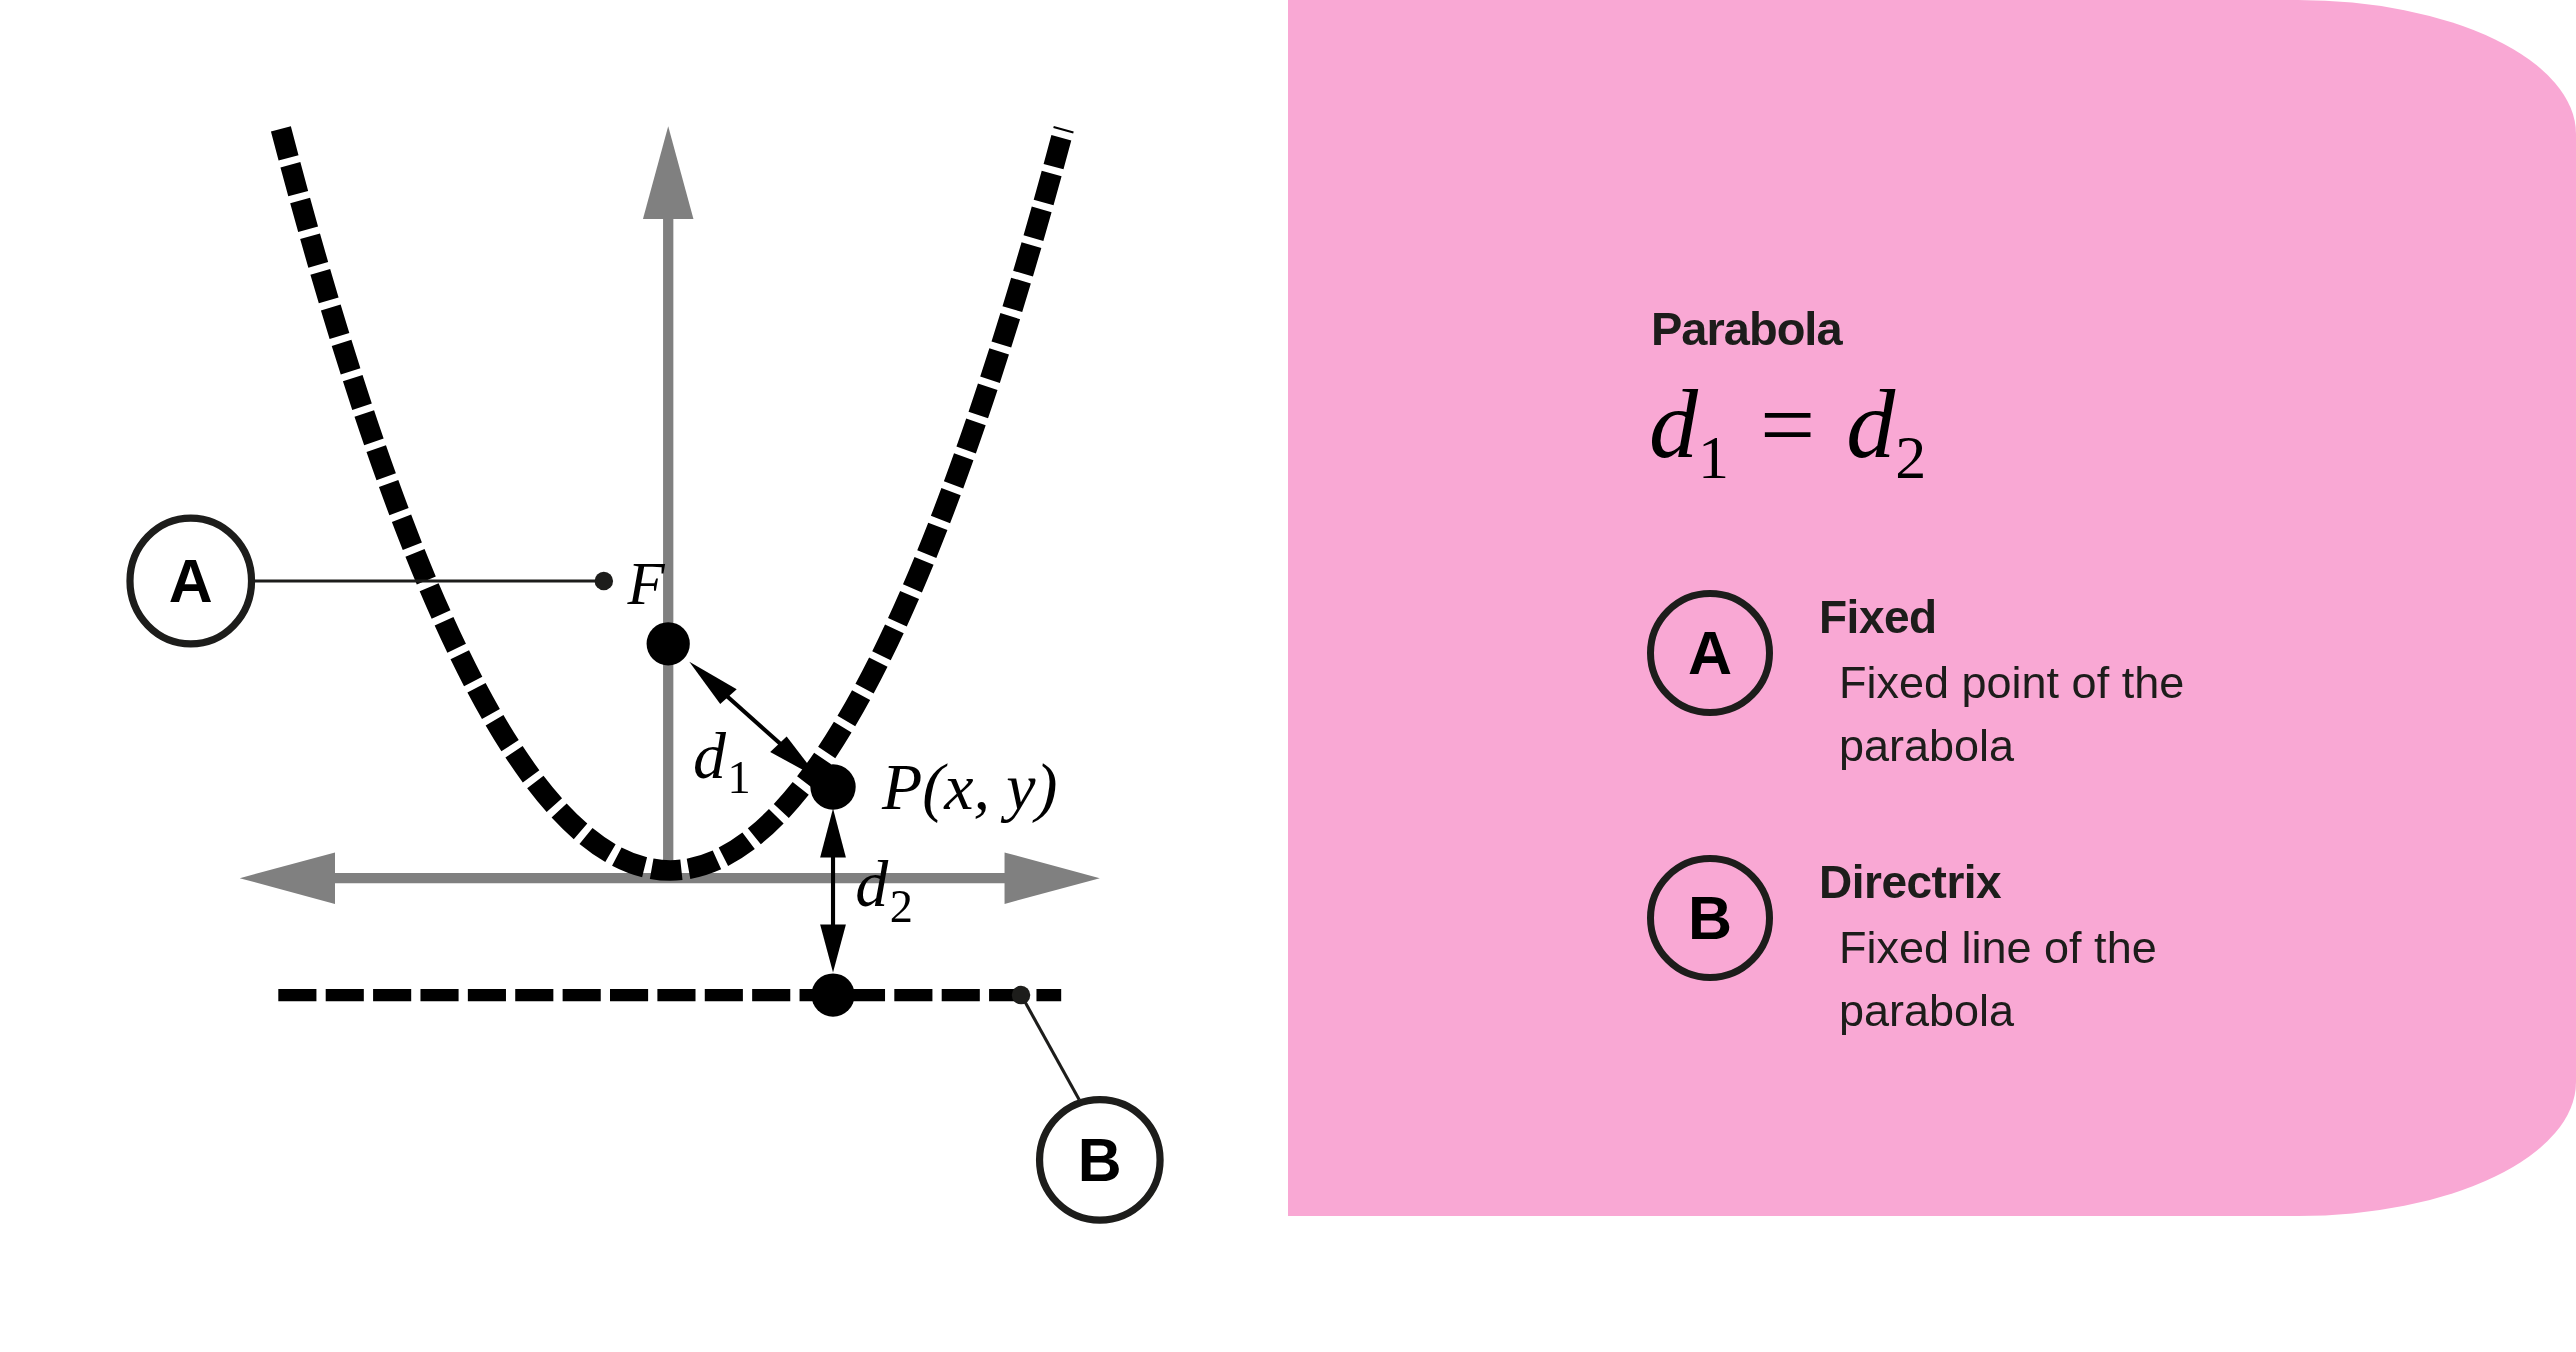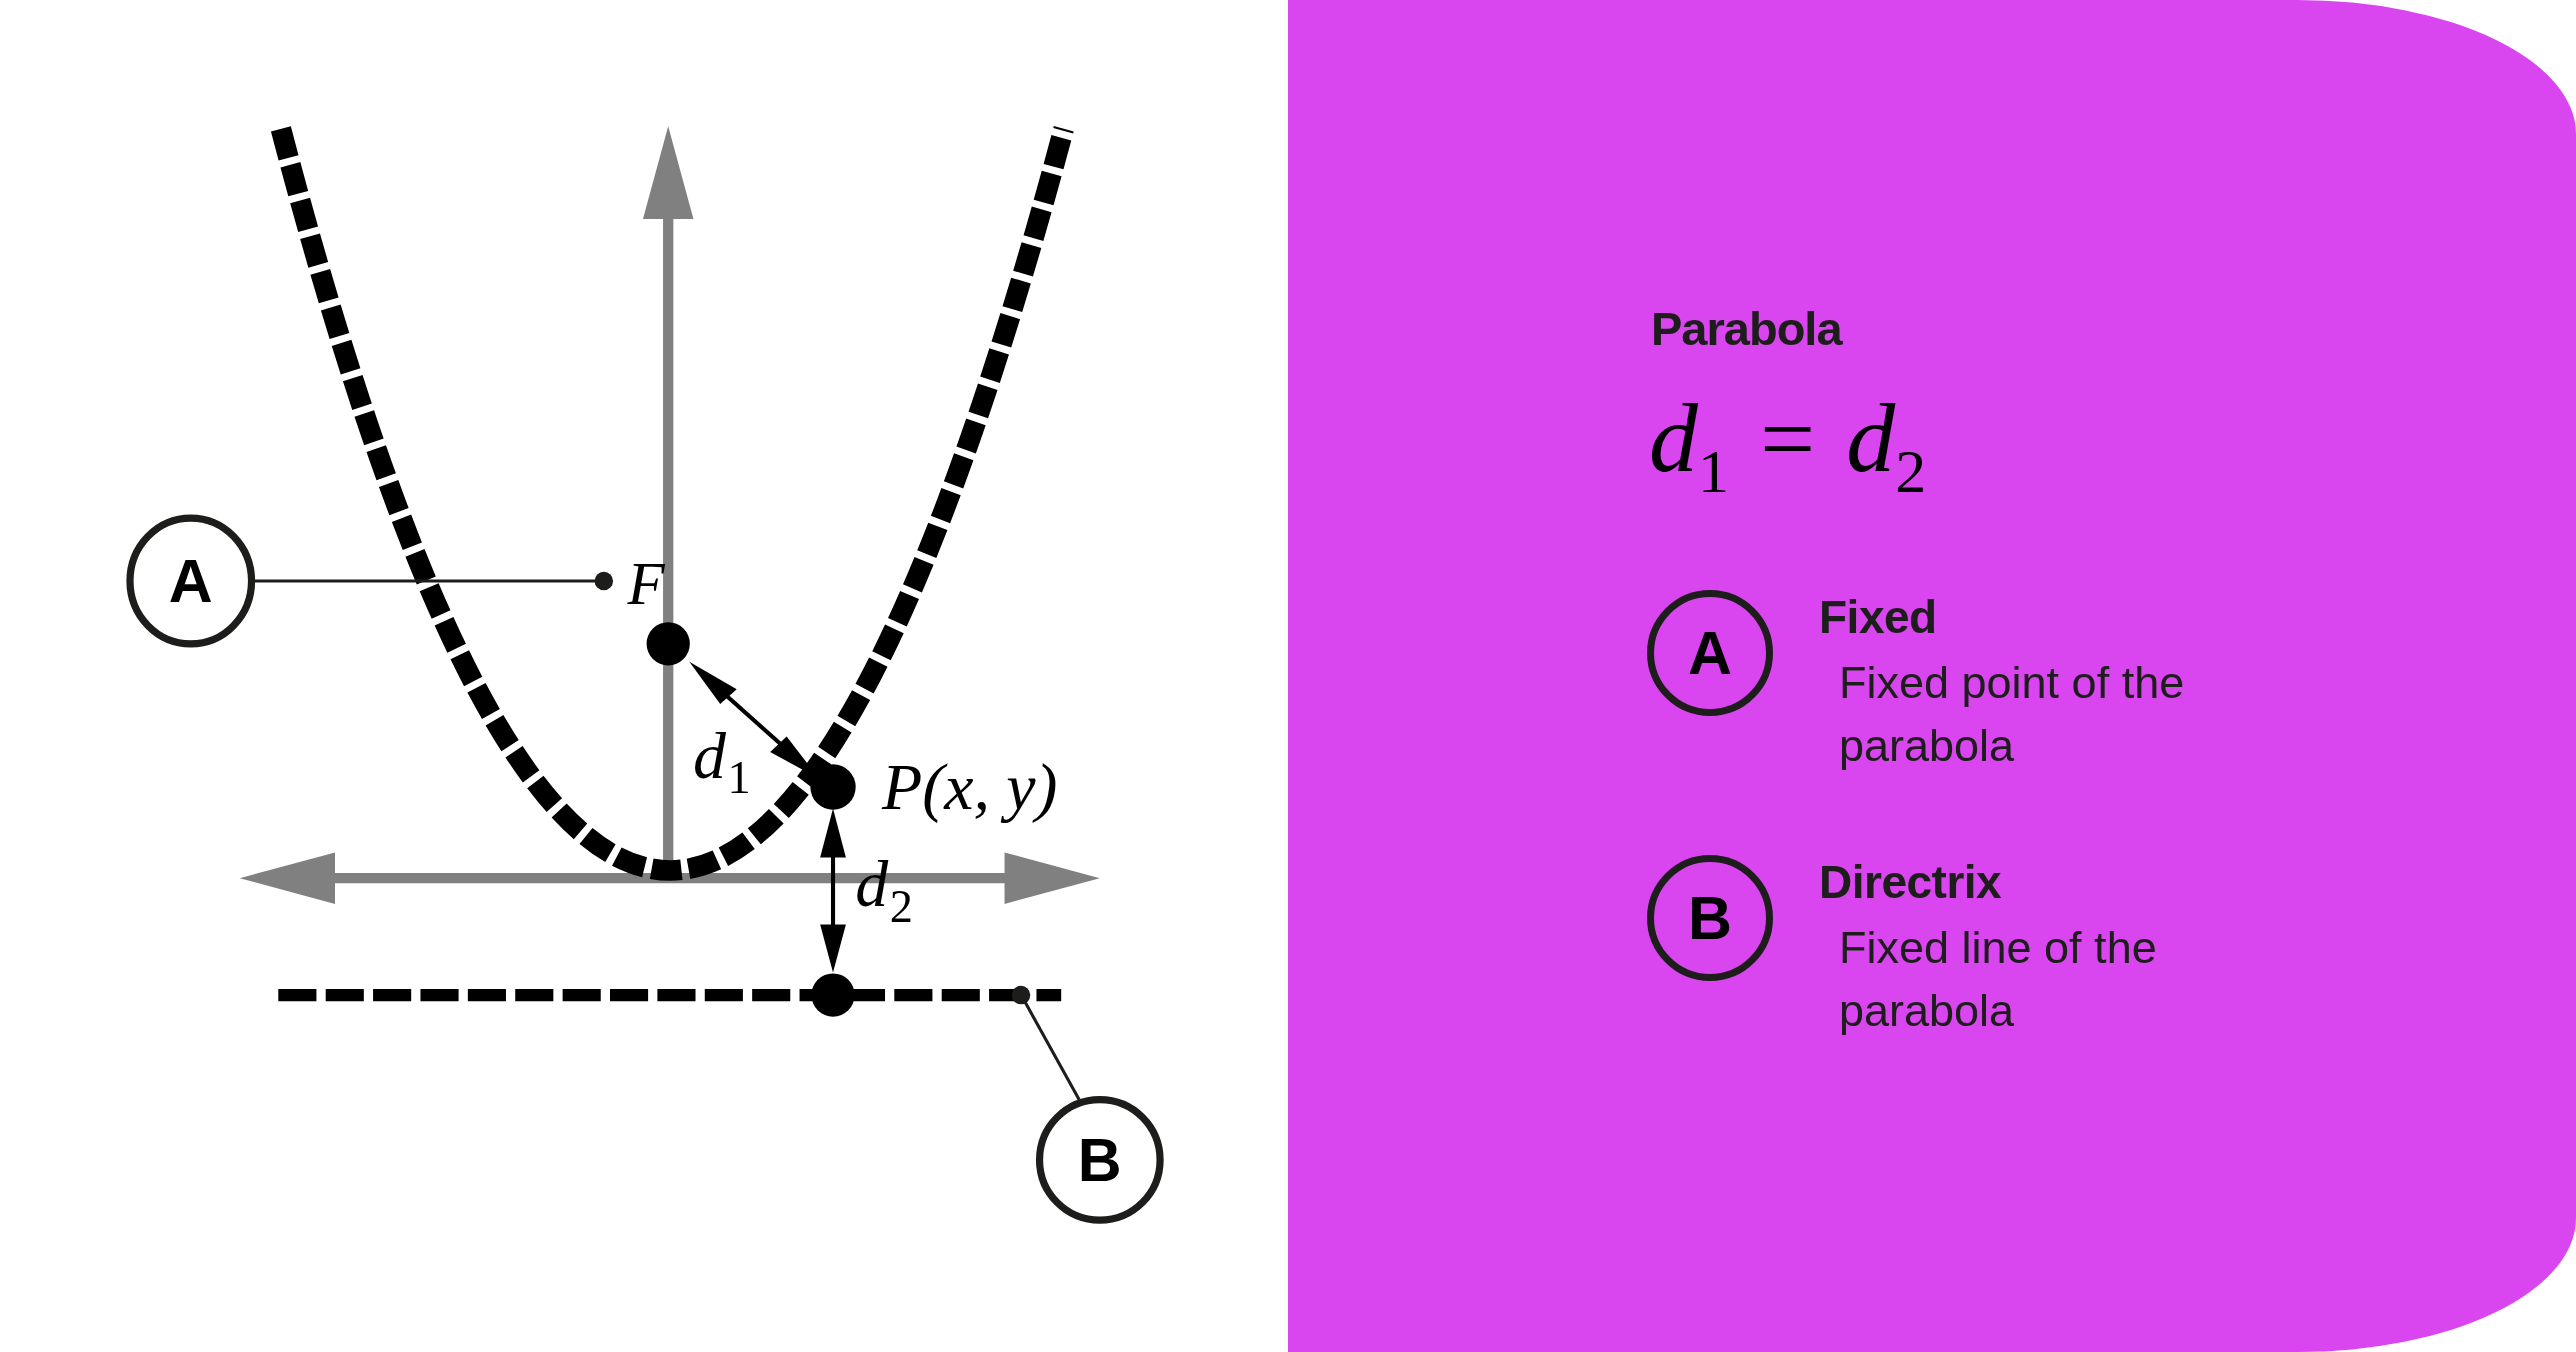--- a/index.html
+++ b/index.html
@@ -1,20 +1,20 @@
 <!DOCTYPE html>
 <html style="font-size:8.2px"><head>
   <meta charset="utf-8">
   <style>
     html, body { margin:0; padding:0; background:#ffffff; }
     body { width:2576px; height:1352px; position:relative; overflow:hidden; font-family:"Liberation Sans", sans-serif; }
     #diagram { position:absolute; left:0; top:0; width:1288px; height:1352px; }
-    #panel { position:absolute; left:1288px; top:0; width:1288px; height:1352px; background:#d946ef; border-top-right-radius:278px 134px; border-bottom-right-radius:278px 134px; }
+    #panel { position:absolute; left:1288px; top:0; width:1288px; height:1216px; background:#f9a8d4; border-top-right-radius:278px 134px; border-bottom-right-radius:278px 134px; }
     .panel-title { position:absolute; left:363px; top:301px; font-size:47px; font-weight:bold; color:#1d1d1b; letter-spacing:-1px; }
-    .formula { position:absolute; left:361px; top:382px; font-size:98px; color:#000; white-space:nowrap; font-family:"Liberation Serif", serif; }
+    .formula { position:absolute; left:361px; top:368px; font-size:98px; color:#000; white-space:nowrap; font-family:"Liberation Serif", serif; }
     .formula i { font-style:italic; }
     .formula sub { font-size:62px; font-style:normal; vertical-align:-20.6px; }
     .formula .eq { font-style:normal; margin:0 31px; }
     .legend-item { position:absolute; left:359px; }
     .legend-badge { position:absolute; left:0; top:0; width:126px; height:126px; box-sizing:border-box; border:7.2px solid #1d1d1b; border-radius:50%; display:flex; align-items:center; justify-content:center; font-size:61px; font-weight:bold; color:#000; }
     .legend-term { position:absolute; left:172px; top:0px; font-size:46px; font-weight:bold; color:#1d1d1b; white-space:nowrap; letter-spacing:-0.5px; }
     .legend-desc { position:absolute; left:172px; top:61px; width:464px; font-size:45px; line-height:63px; color:#1d1d1b; letter-spacing:0px;margin-left:20px; }
   </style>
 </head>
 <body>

